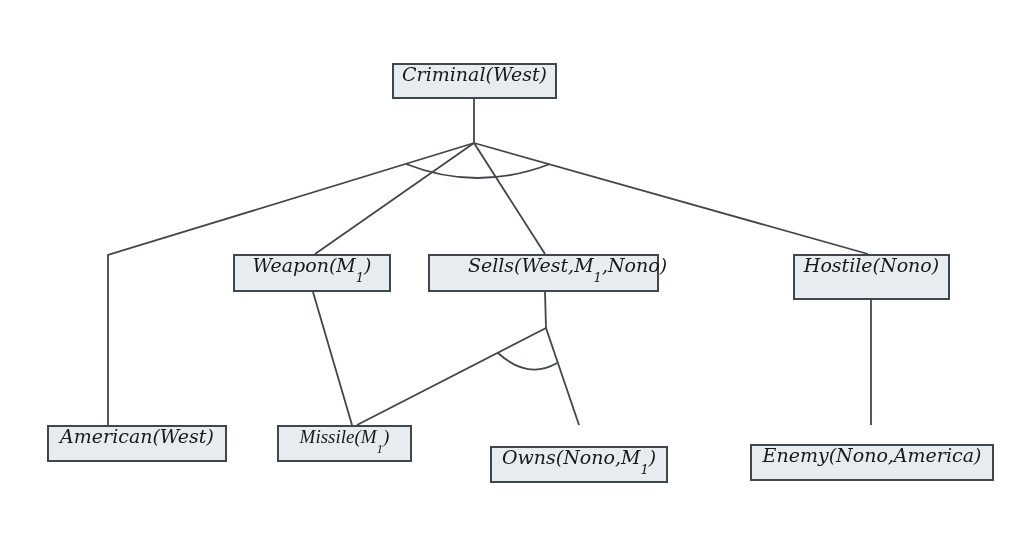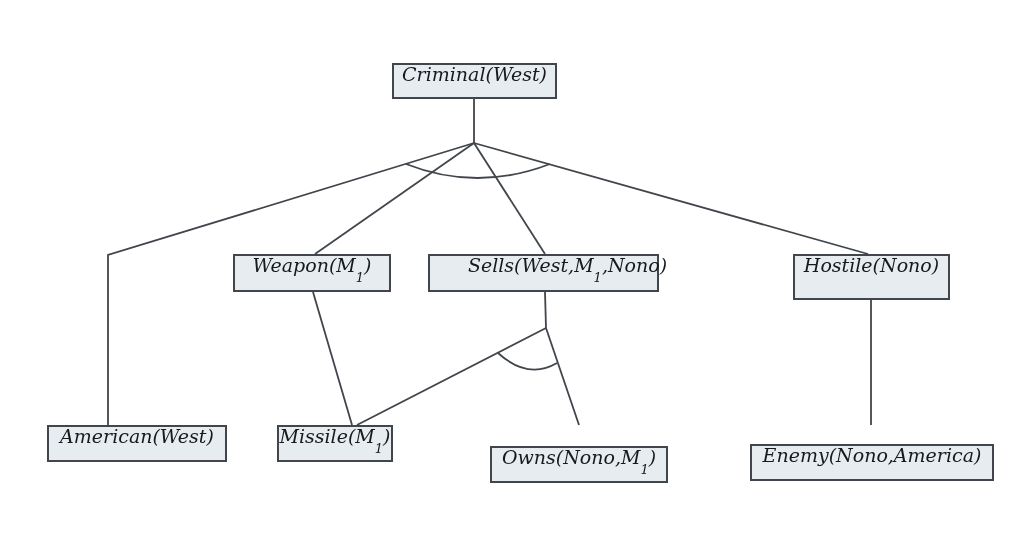--- a/index.html
+++ b/index.html
@@ -45,21 +45,21 @@
     vertical-align: sub;
     position: relative;
     top: 5px;
   }
   
   #node-criminal { left: 392px; top: 63px;  width: 165px; height: 36px; }
   #node-weapon   { left: 233px; top: 254px; width: 158px; height: 38px; }
   #node-sells    { left: 428px; top: 254px; width: 231px; height: 38px; padding-left: 48px; }
   #node-hostile  { left: 793px; top: 254px; width: 157px; height: 46px; }
   #node-american { left: 19px;  top: 425px; width: 180px; height: 37px; margin-left: 28px; }
-  #node-missile  { left: 277px; top: 425px; width: 116px; height: 37px; }
+  #node-missile  { left: 277px; top: 425px; width: 135px; height: 37px; font-family: Liberation Serif, serif; }
   #node-owns     { left: 490px; top: 446px; width: 178px; height: 37px; }
   #node-enemy    { left: 750px; top: 444px; width: 244px; height: 37px; }
 </style>
 </head>
 <body>
 
 <div id="canvas">
 
   <svg id="edges-svg" viewBox="0 0 1024 536" xmlns="http://www.w3.org/2000/svg">
 

